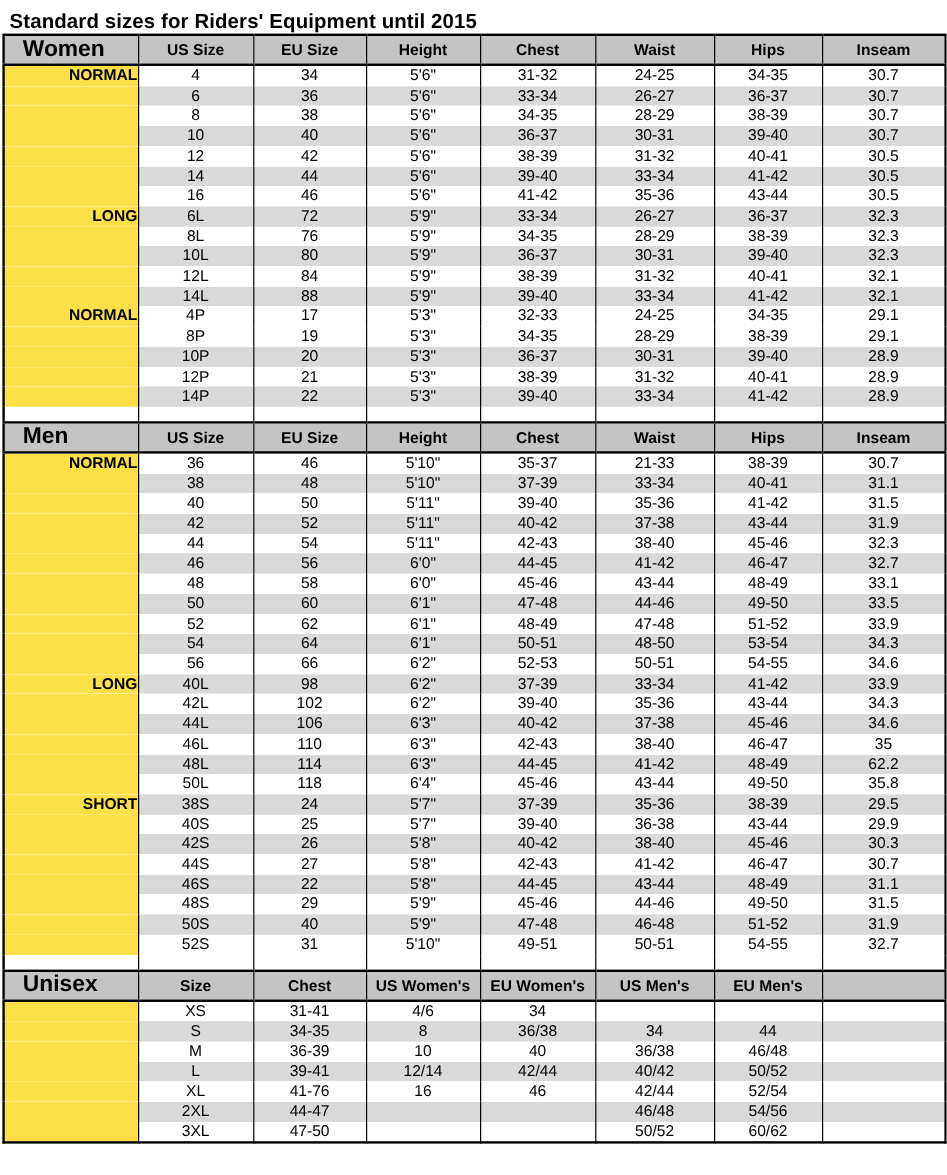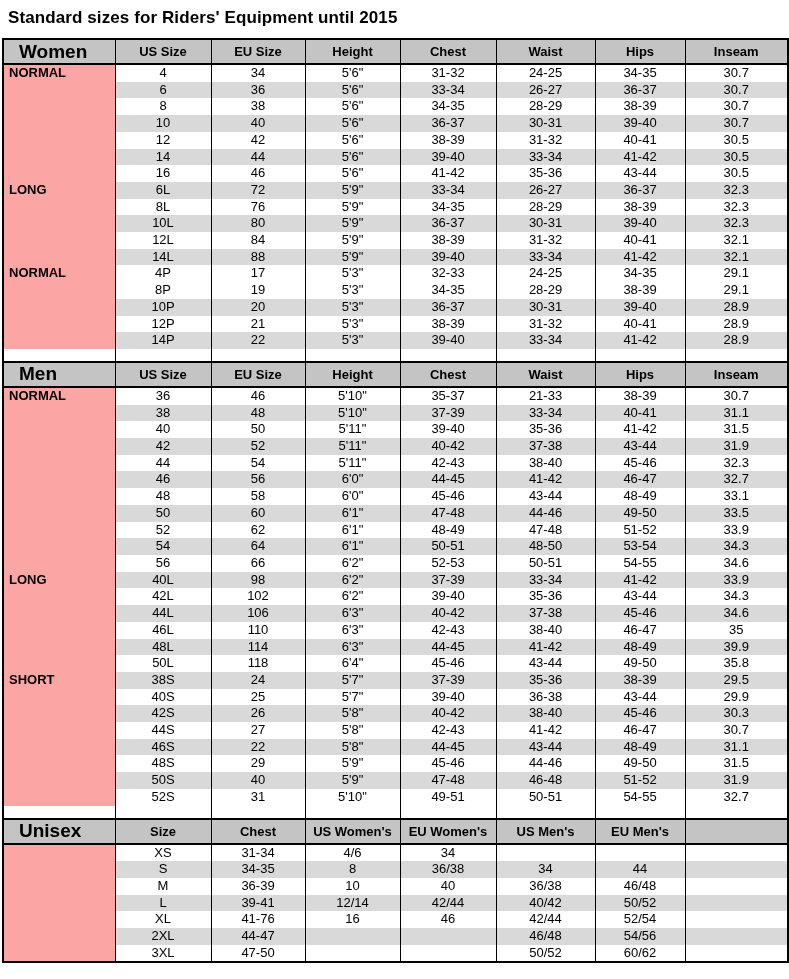--- a/index.html
+++ b/index.html
@@ -11,21 +11,21 @@
   }
   .page {
     width: 789px;
     height: 979px;
     overflow: hidden;
     background: #ffffff;
   }
   .title {
     font-size: 17px;
     font-weight: bold;
-    margin: 8px 0 10px 8px;
+    margin: 8px 0 0 8px;
     letter-spacing: 0.1px;
   }
   table.size-table {
     border-collapse: collapse;
     table-layout: fixed;
     width: 785px;
     margin-left: 2px;
     border: 2px solid var(--border, #000);
   }
   td {
@@ -53,21 +53,21 @@
     height: 16.7px;
     line-height: 16.7px;
   }
   tr.data-row.striped td { background: var(--stripe-bg, #d9d9d9); }
   td.label-cell {
     text-align: left;
     font-weight: bold;
     padding-left: 5px;
     background: #ffffff;
   }
-  tr.data-row td.label-cell { background: #fca5a5; }
+  tr.data-row td.label-cell { background: #fde047; text-align: right; }
   tr.spacer-row td {
     height: 12px;
     background: #ffffff;
   }
 </style>
 </head>
 <body>
 
 <div class="page">
   <div class="title">Standard sizes for Riders' Equipment until 2015</div>
@@ -434,21 +434,21 @@
           <td>35</td>
         </tr>
         <tr class="data-row striped">
           <td class="label-cell"></td>
           <td>48L</td>
           <td>114</td>
           <td>6'3"</td>
           <td>44-45</td>
           <td>41-42</td>
           <td>48-49</td>
-          <td>39.9</td>
+          <td>62.2</td>
         </tr>
         <tr class="data-row">
           <td class="label-cell"></td>
           <td>50L</td>
           <td>118</td>
           <td>6'4"</td>
           <td>45-46</td>
           <td>43-44</td>
           <td>49-50</td>
           <td>35.8</td>
@@ -549,21 +549,21 @@
           <td>Chest</td>
           <td>US Women's</td>
           <td>EU Women's</td>
           <td>US Men's</td>
           <td>EU Men's</td>
           <td></td>
         </tr>
         <tr class="data-row">
           <td class="label-cell"></td>
           <td>XS</td>
-          <td>31-34</td>
+          <td>31-41</td>
           <td>4/6</td>
           <td>34</td>
           <td></td>
           <td></td>
           <td></td>
         </tr>
         <tr class="data-row striped">
           <td class="label-cell"></td>
           <td>S</td>
           <td>34-35</td>

